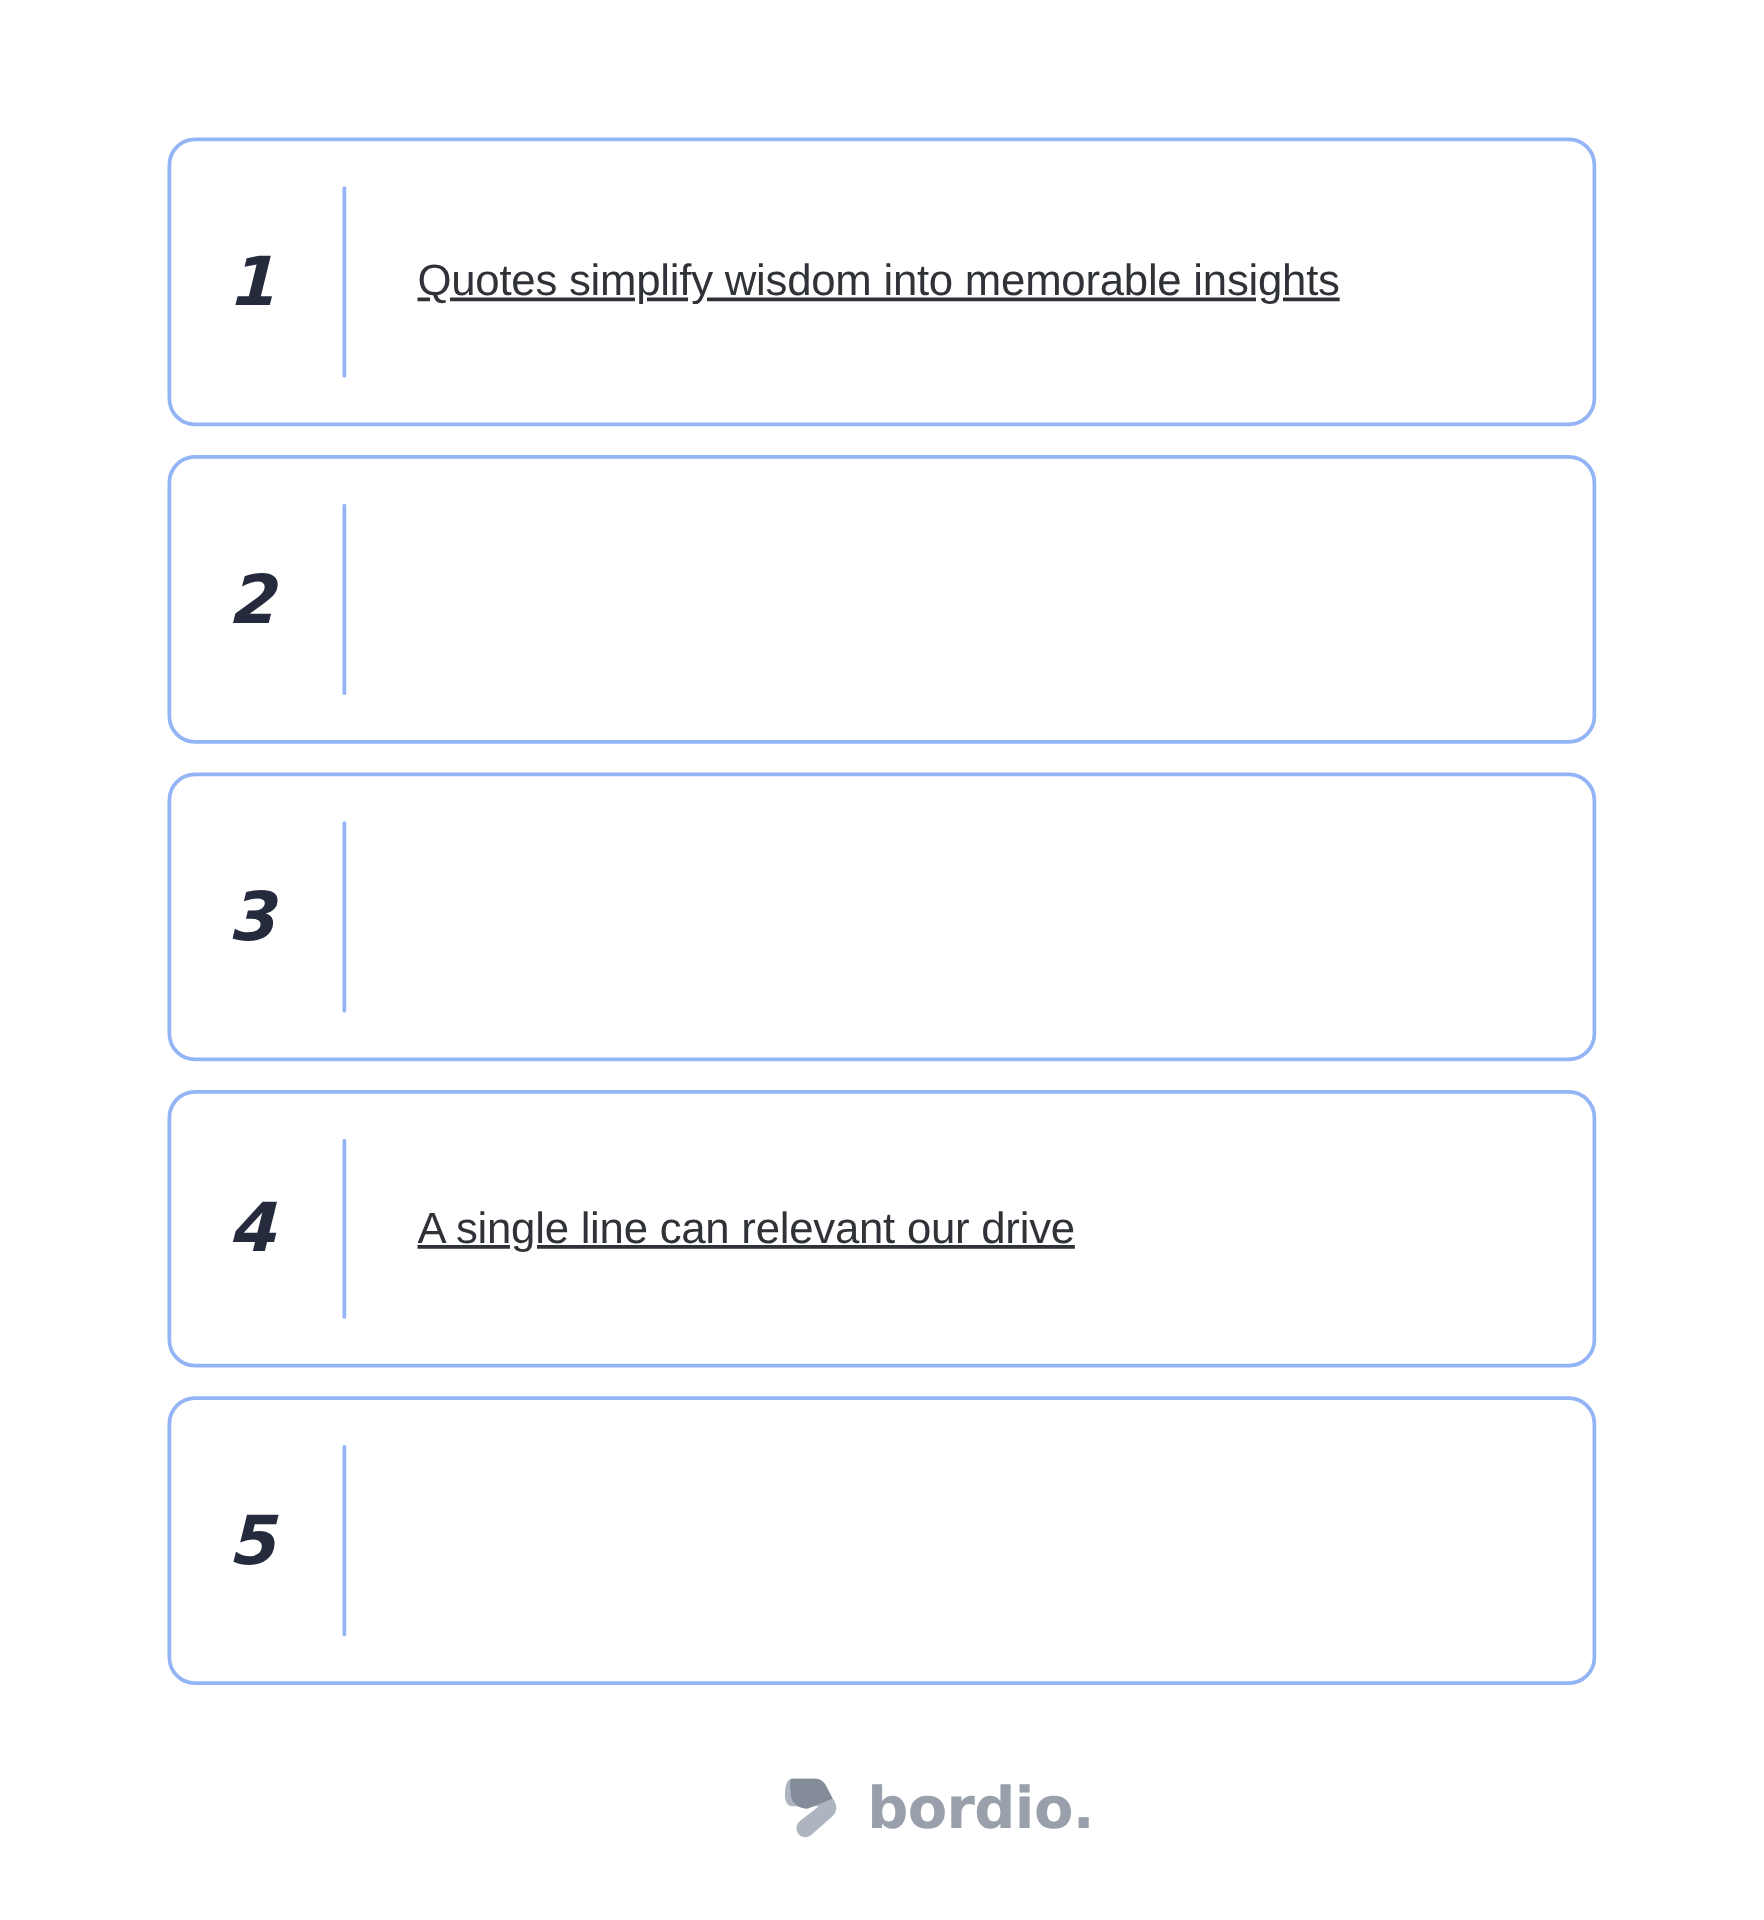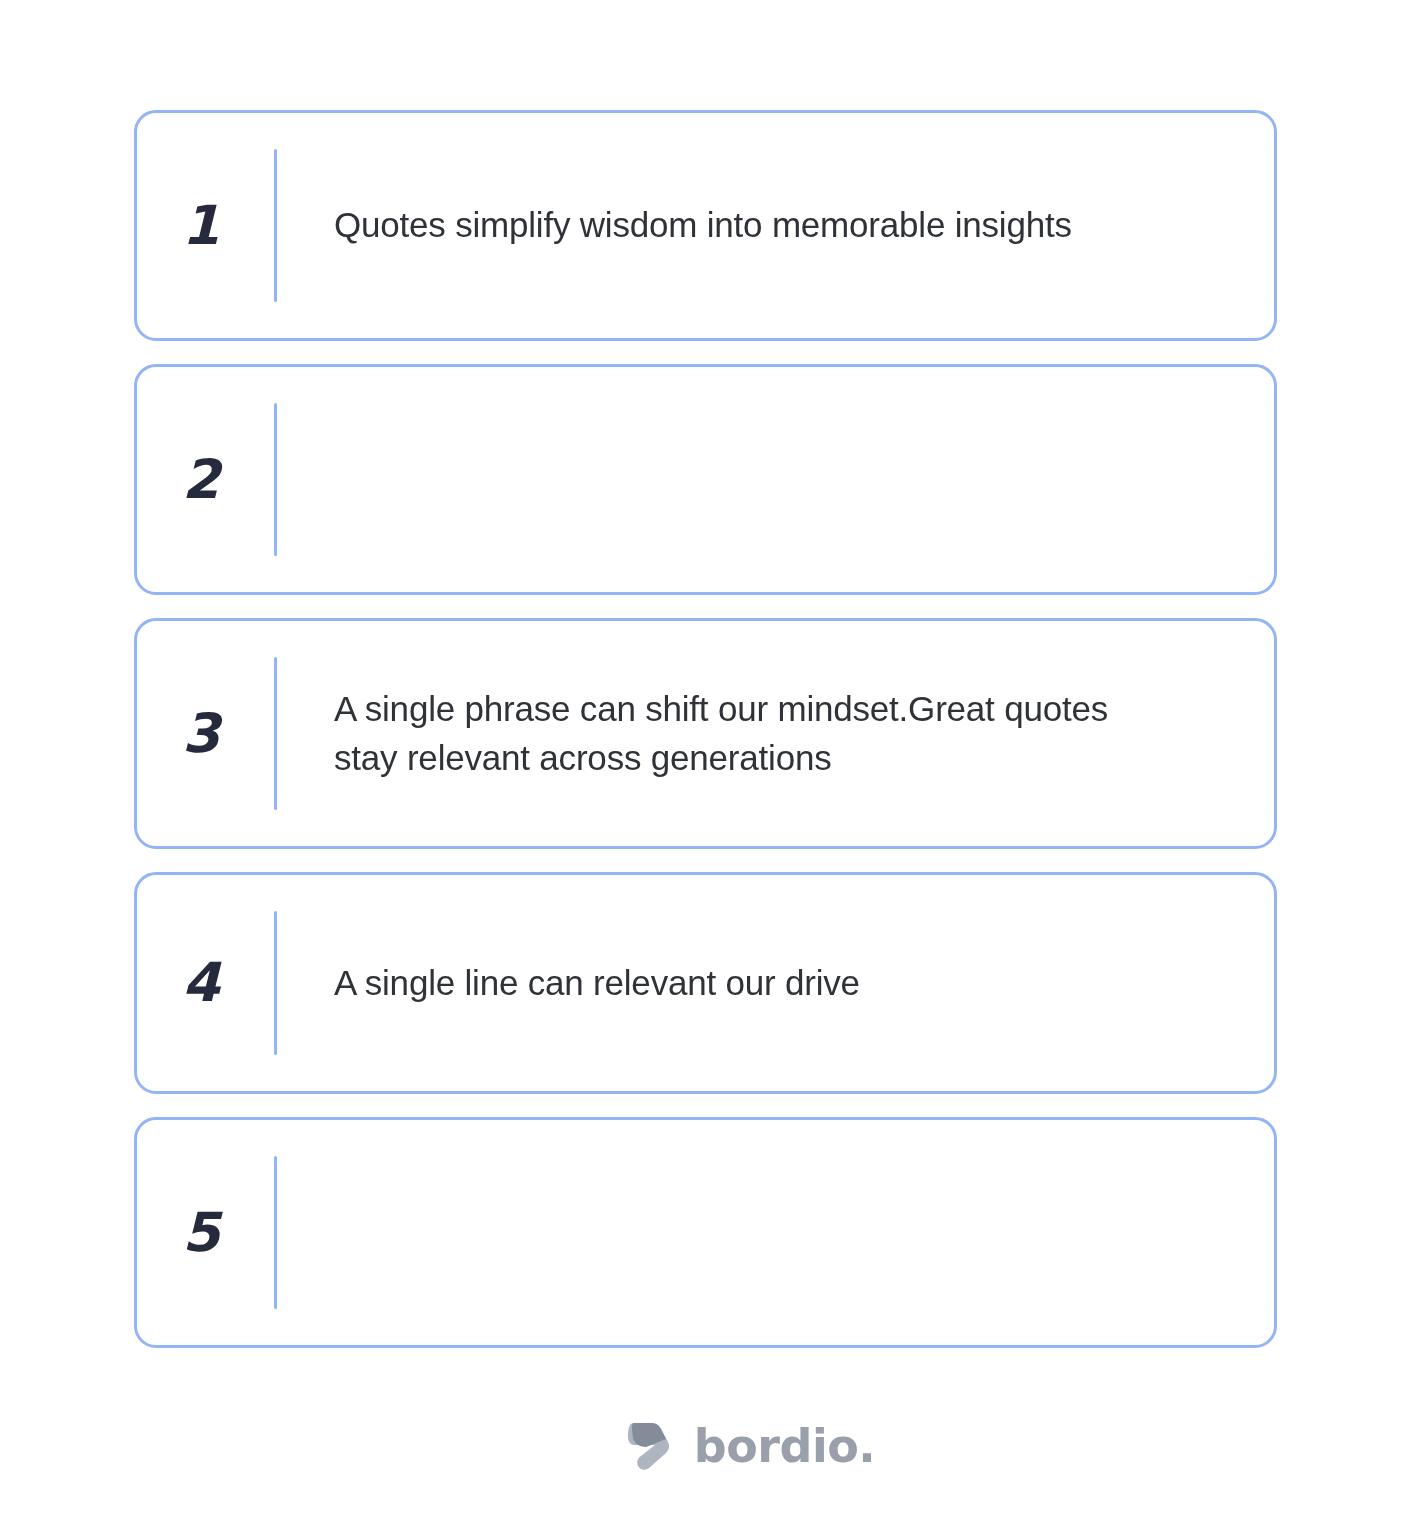--- a/index.html
+++ b/index.html
@@ -77,20 +77,21 @@
   }
 
   .card-text {
     font-family: "Liberation Sans", sans-serif;
     font-size: 35px;
     line-height: 1.39;
     color: #2f3237;
     font-weight: 400;
     letter-spacing: -0.2px;
     white-space: pre-line;
+    text-decoration: underline;
   }
 
   
   .card.h1 { height: 231px; }
   .card.h2 { height: 231px; }
   .card.h3 { height: 231px; }
   .card.h4 { height: 222px; }
   .card.h5 { height: 231px; }
 
   .footer {
@@ -142,24 +143,20 @@
         <span class="card-number">2</span>
       </div>
       <div class="card-divider"></div>
     </div>
 
     <div class="card h3">
       <div class="card-num-col">
         <span class="card-number">3</span>
       </div>
       <div class="card-divider"></div>
-      <div class="card-body">
-        <span class="card-text">A single phrase can shift our mindset.Great quotes
-stay relevant across generations</span>
-      </div>
     </div>
 
     <div class="card h4">
       <div class="card-num-col">
         <span class="card-number">4</span>
       </div>
       <div class="card-divider"></div>
       <div class="card-body">
         <span class="card-text">A single line can relevant our drive</span>
       </div>

